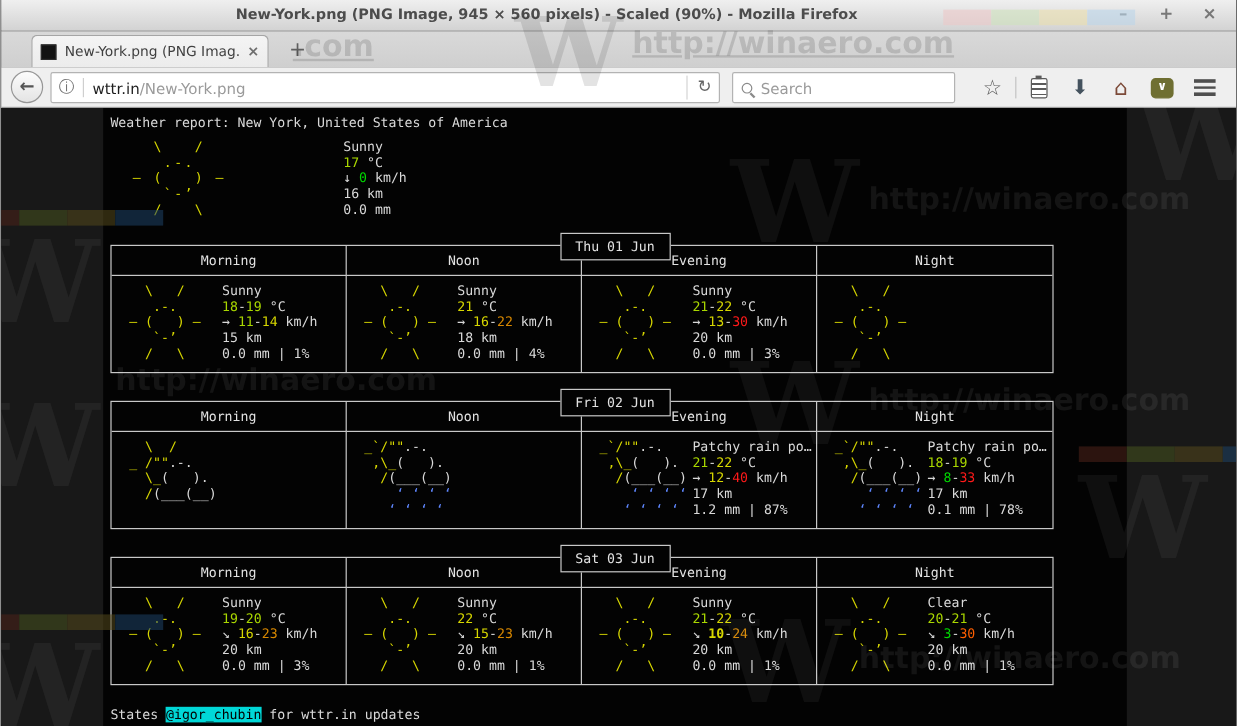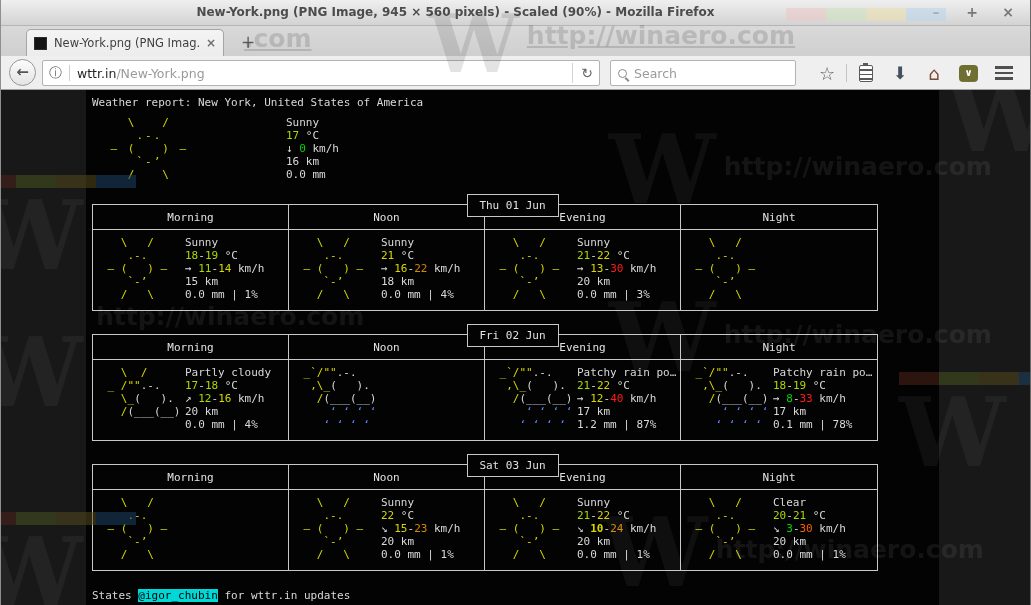--- a/index.html
+++ b/index.html
@@ -224,25 +224,20 @@
             <div class="daytable">
               <div class="dhdr">Morning</div>
               <div class="dhdr">Noon</div>
               <div class="dhdr">Evening</div>
               <div class="dhdr last">Night</div>
               <div class="dcell">
                 <pre class="icopre"><span style="color: rgb(215, 215, 0);">   \  /</span>
 <span style="color: rgb(215, 215, 0);"> _ /""</span><span style="color: rgb(217, 217, 217);">.-.</span>
 <span style="color: rgb(215, 215, 0);">   \_</span><span style="color: rgb(217, 217, 217);">(   ).</span>
 <span style="color: rgb(215, 215, 0);">   /</span><span style="color: rgb(217, 217, 217);">(___(__)</span></pre>
-                <pre><span style="color: rgb(217, 217, 217);">Partly cloudy</span>
-<span style="color: rgb(169, 215, 0);">17</span><span style="color: rgb(217, 217, 217);">-</span><span style="color: rgb(169, 215, 0);">18</span><span style="color: rgb(217, 217, 217);"> °C</span>
-<span style="color: rgb(217, 217, 217);">↗ </span><span style="color: rgb(169, 215, 0);">12</span><span style="color: rgb(217, 217, 217);">-</span><span style="color: rgb(215, 215, 0);">16</span><span style="color: rgb(217, 217, 217);"> km/h</span>
-<span style="color: rgb(217, 217, 217);">20 km</span>
-<span style="color: rgb(217, 217, 217);">0.0 mm | 4%</span></pre>
               </div>
               <div class="dcell">
                 <pre class="icopre"><span style="color: rgb(215, 215, 0);"> _`/""</span><span style="color: rgb(217, 217, 217);">.-.</span>
 <span style="color: rgb(215, 215, 0);">  ,\_</span><span style="color: rgb(217, 217, 217);">(   ).</span>
 <span style="color: rgb(215, 215, 0);">   /</span><span style="color: rgb(217, 217, 217);">(___(__)</span>
 <span style="color: rgb(95, 135, 255);">     ‘ ‘ ‘ ‘</span>
 <span style="color: rgb(95, 135, 255);">    ‘ ‘ ‘ ‘</span></pre>
               </div>
               <div class="dcell">
                 <pre class="icopre"><span style="color: rgb(215, 215, 0);"> _`/""</span><span style="color: rgb(217, 217, 217);">.-.</span>
@@ -276,20 +271,25 @@
               <div class="dhdr">Morning</div>
               <div class="dhdr">Noon</div>
               <div class="dhdr">Evening</div>
               <div class="dhdr last">Night</div>
               <div class="dcell">
                 <pre class="icopre"><span style="color: rgb(215, 215, 0);">   \   /</span>
 <span style="color: rgb(215, 215, 0);">    .-.</span>
 <span style="color: rgb(215, 215, 0);"> ― (   ) ―</span>
 <span style="color: rgb(215, 215, 0);">    `-’</span>
 <span style="color: rgb(215, 215, 0);">   /   \</span></pre>
+                <pre><span style="color: rgb(217, 217, 217);">Sunny</span>
+<span style="color: rgb(169, 215, 0);">19</span><span style="color: rgb(217, 217, 217);">-</span><span style="color: rgb(169, 215, 0);">20</span><span style="color: rgb(217, 217, 217);"> °C</span>
+<span style="color: rgb(217, 217, 217);">↘ </span><span style="color: rgb(215, 215, 0);">16</span><span style="color: rgb(217, 217, 217);">-</span><span style="color: rgb(215, 135, 0);">23</span><span style="color: rgb(217, 217, 217);"> km/h</span>
+<span style="color: rgb(217, 217, 217);">20 km</span>
+<span style="color: rgb(217, 217, 217);">0.0 mm | 3%</span></pre>
               </div>
               <div class="dcell">
                 <pre class="icopre"><span style="color: rgb(215, 215, 0);">   \   /</span>
 <span style="color: rgb(215, 215, 0);">    .-.</span>
 <span style="color: rgb(215, 215, 0);"> ― (   ) ―</span>
 <span style="color: rgb(215, 215, 0);">    `-’</span>
 <span style="color: rgb(215, 215, 0);">   /   \</span></pre>
                 <pre><span style="color: rgb(217, 217, 217);">Sunny</span>
 <span style="color: rgb(215, 215, 0);">22</span><span style="color: rgb(217, 217, 217);"> °C</span>
 <span style="color: rgb(217, 217, 217);">↘ </span><span style="color: rgb(215, 215, 0);">15</span><span style="color: rgb(217, 217, 217);">-</span><span style="color: rgb(215, 135, 0);">23</span><span style="color: rgb(217, 217, 217);"> km/h</span>

